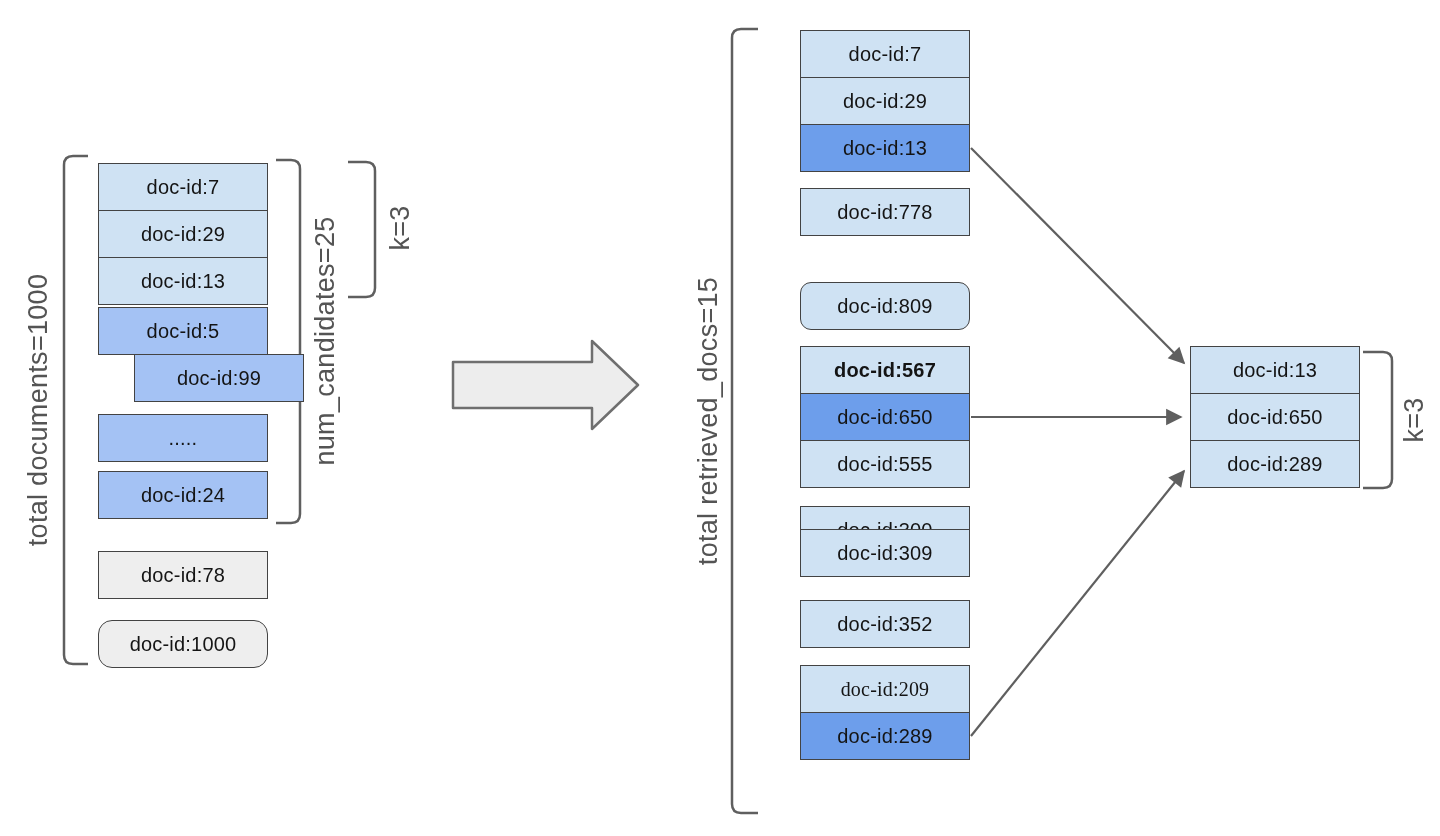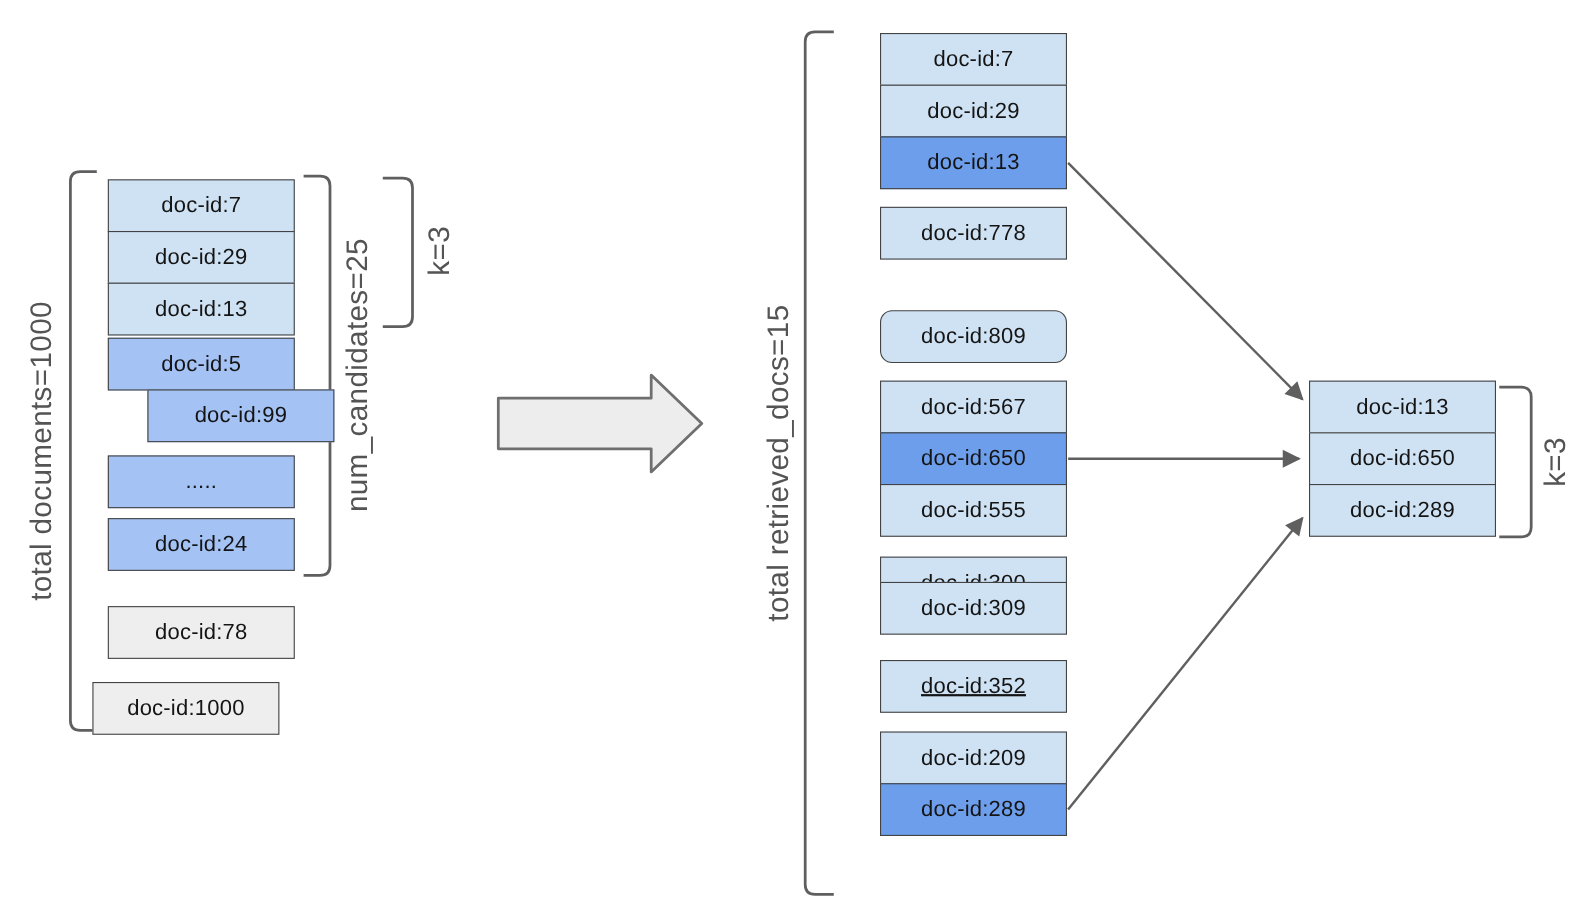--- a/index.html
+++ b/index.html
@@ -82,37 +82,37 @@
 
   <div class="docbox light" style="left:98px;top:163px;">doc-id:7</div>
   <div class="docbox light" style="left:98px;top:210px;">doc-id:29</div>
   <div class="docbox light" style="left:98px;top:257px;">doc-id:13</div>
   <div class="docbox medium" style="left:98px;top:307px;">doc-id:5</div>
   <div class="docbox medium" style="left:106px;top:354px;margin-left:28px;">doc-id:99</div>
   <div class="docbox medium" style="left:98px;top:414px;">.....</div>
   <div class="docbox medium" style="left:98px;top:471px;">doc-id:24</div>
 
   <div class="docbox gray" style="left:98px;top:551px;">doc-id:78</div>
-  <div class="docbox gray" style="left:84px;top:620px;">doc-id:1000</div>
+  <div class="docbox gray" style="left:98px;top:620px;border-radius:14px;">doc-id:1000</div>
 
   <div class="docbox light" style="left:800px;top:30px;">doc-id:7</div>
   <div class="docbox light" style="left:800px;top:77px;">doc-id:29</div>
   <div class="docbox strong" style="left:800px;top:124px;">doc-id:13</div>
 
   <div class="docbox light" style="left:800px;top:188px;">doc-id:778</div>
   <div class="docbox light" style="left:800px;top:282px;border-radius:11px;">doc-id:809</div>
 
-  <div class="docbox light" style="left:800px;top:346px;">doc-id:567</div>
+  <div class="docbox light" style="left:800px;top:346px;font-weight:bold;">doc-id:567</div>
   <div class="docbox strong" style="left:800px;top:393px;">doc-id:650</div>
   <div class="docbox light" style="left:800px;top:440px;">doc-id:555</div>
 
   <div class="docbox light" style="left:800px;top:506px;">doc-id:300</div>
   <div class="docbox light" style="left:800px;top:529px;">doc-id:309</div>
-  <div class="docbox light" style="left:800px;top:600px;text-decoration:underline;">doc-id:352</div>
+  <div class="docbox light" style="left:800px;top:600px;">doc-id:352</div>
 
-  <div class="docbox light" style="left:800px;top:665px;">doc-id:209</div>
+  <div class="docbox light" style="left:800px;top:665px;font-family:Liberation Serif, serif;">doc-id:209</div>
   <div class="docbox strong" style="left:800px;top:712px;">doc-id:289</div>
 
   <div class="docbox light" style="left:1190px;top:346px;">doc-id:13</div>
   <div class="docbox light" style="left:1190px;top:393px;">doc-id:650</div>
   <div class="docbox light" style="left:1190px;top:440px;">doc-id:289</div>
 
 </div>
 
 </body></html>

